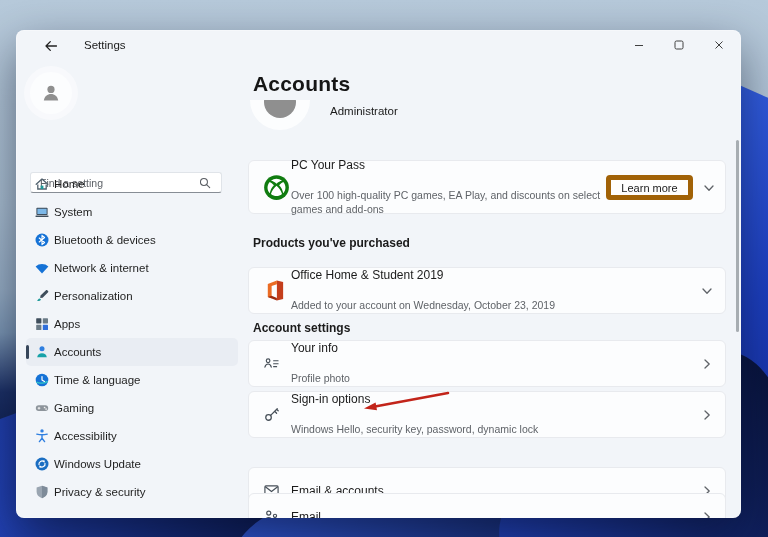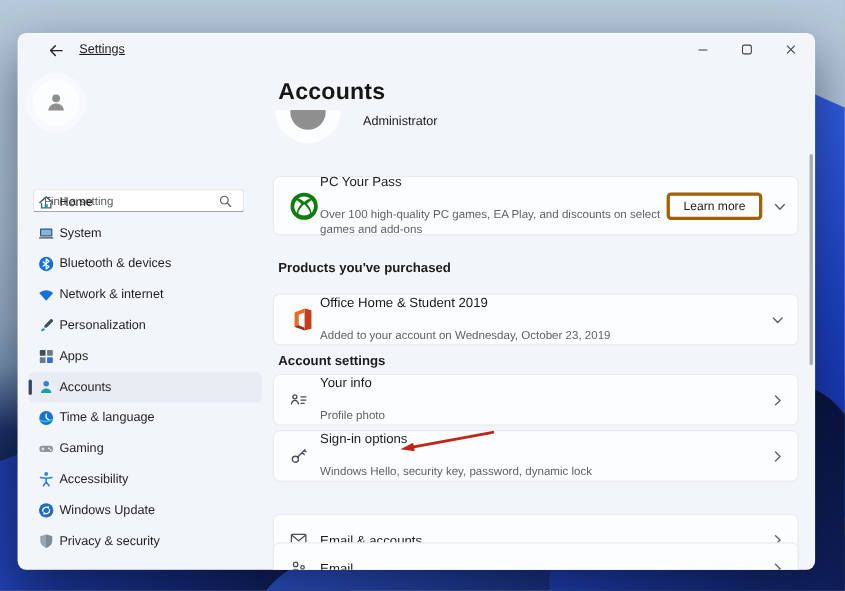--- a/index.html
+++ b/index.html
@@ -20,21 +20,21 @@
   .r3 { left:230px; bottom:-150px; width:540px; height:270px; transform:rotate(-26deg); border-radius:80px; opacity:.95;
         background:linear-gradient(95deg,#3560e8 0%,#12245f 70%); }
   .r4 { right:-70px; bottom:-110px; width:320px; height:250px; transform:rotate(-38deg); border-radius:60px;
         background:linear-gradient(100deg,#2243bd 0%,#0a153f 90%); }
   
   .window { position:absolute; left:16px; top:30px; width:725px; height:488px;
     background:#f2f5f9; border-radius:8px; overflow:hidden;
     box-shadow:0 18px 48px rgba(3,10,30,.5), 0 0 0 1px rgba(255,255,255,.35) inset; }
   
   .back-btn { position:absolute; left:26px; top:7px; width:18px; height:18px; display:flex; align-items:center; justify-content:center; }
-  .app-title { position:absolute; left:56px; top:9px; font-size:11.5px; color:#1b1b1b;text-decoration:underline; }
+  .app-title { position:absolute; left:68px; top:9px; font-size:11.5px; color:#1b1b1b; }
   .win-controls { position:absolute; right:2px; top:0; display:flex; }
   .win-btn { width:40px; height:30px; display:flex; align-items:center; justify-content:center; color:#404040; }
   
   .side-avatar { position:absolute; left:14px; top:42px; width:42px; height:42px; border-radius:50%;
     background:#fcfdfe; box-shadow:0 0 0 6px rgba(255,255,255,.45); display:flex; align-items:center; justify-content:center; }
   .search-box { position:absolute; left:14px; top:102px; width:192px; height:21px;
     background:#ffffff; border:1px solid #e0e4e9; border-bottom:1px solid #878d95; border-radius:3px; display:flex; align-items:center;margin-top:40px; }
   .search-box input { flex:1; border:none; outline:none; background:transparent; font-size:10.5px; color:#333;
     padding:0 4px 0 9px; font-family:inherit; }
   .search-box input::placeholder { color:#5c6066; }
@@ -54,21 +54,21 @@
   .card { position:absolute; left:232px; width:478px; background:#fcfdfe; border:1px solid #e8eaee;
     border-radius:6px; display:flex; align-items:center; }
   .card-icon { position:absolute; left:14px; display:flex; align-items:center; }
   .card-text { margin-left:42px; }
   .card-title { font-size:12px; color:#1b1b1b; }
   .card-sub { font-size:10.5px; color:#5f6368; margin-top:17px; max-width:330px; line-height:1.25; }
   .card-chevron { position:absolute; right:12px; width:12px; height:12px; display:flex; }
   .promo-card { top:130px; height:54px; }
   .promo-card .card-sub { max-width:318px; }
   .learn-btn { position:absolute; right:32px; top:14px; width:87px; height:25px; background:#fefefe;
-    border:3px solid #a16207; border-radius:4px; font-size:11px; color:#1b1b1b; font-family:inherit;
+    border:5px solid #a16207; border-radius:4px; font-size:11px; color:#1b1b1b; font-family:inherit;
     display:flex; align-items:center; justify-content:center; }
   .promo-chevron { position:absolute; right:10px; top:21px; width:12px; height:12px; display:flex; }
   .section-h { position:absolute; left:237px; font-size:12px; font-weight:700; color:#1b1b1b; }
   .scrollbar-thumb { position:absolute; left:720px; top:110px; width:3px; height:192px; background:#9aa0a6; border-radius:2px; opacity:.85; }
   .annot-arrow { position:absolute; left:345px; top:356px; width:100px; height:28px; pointer-events:none; }
   svg { display:block; }
 </style>
 </head>
 <body>
 

